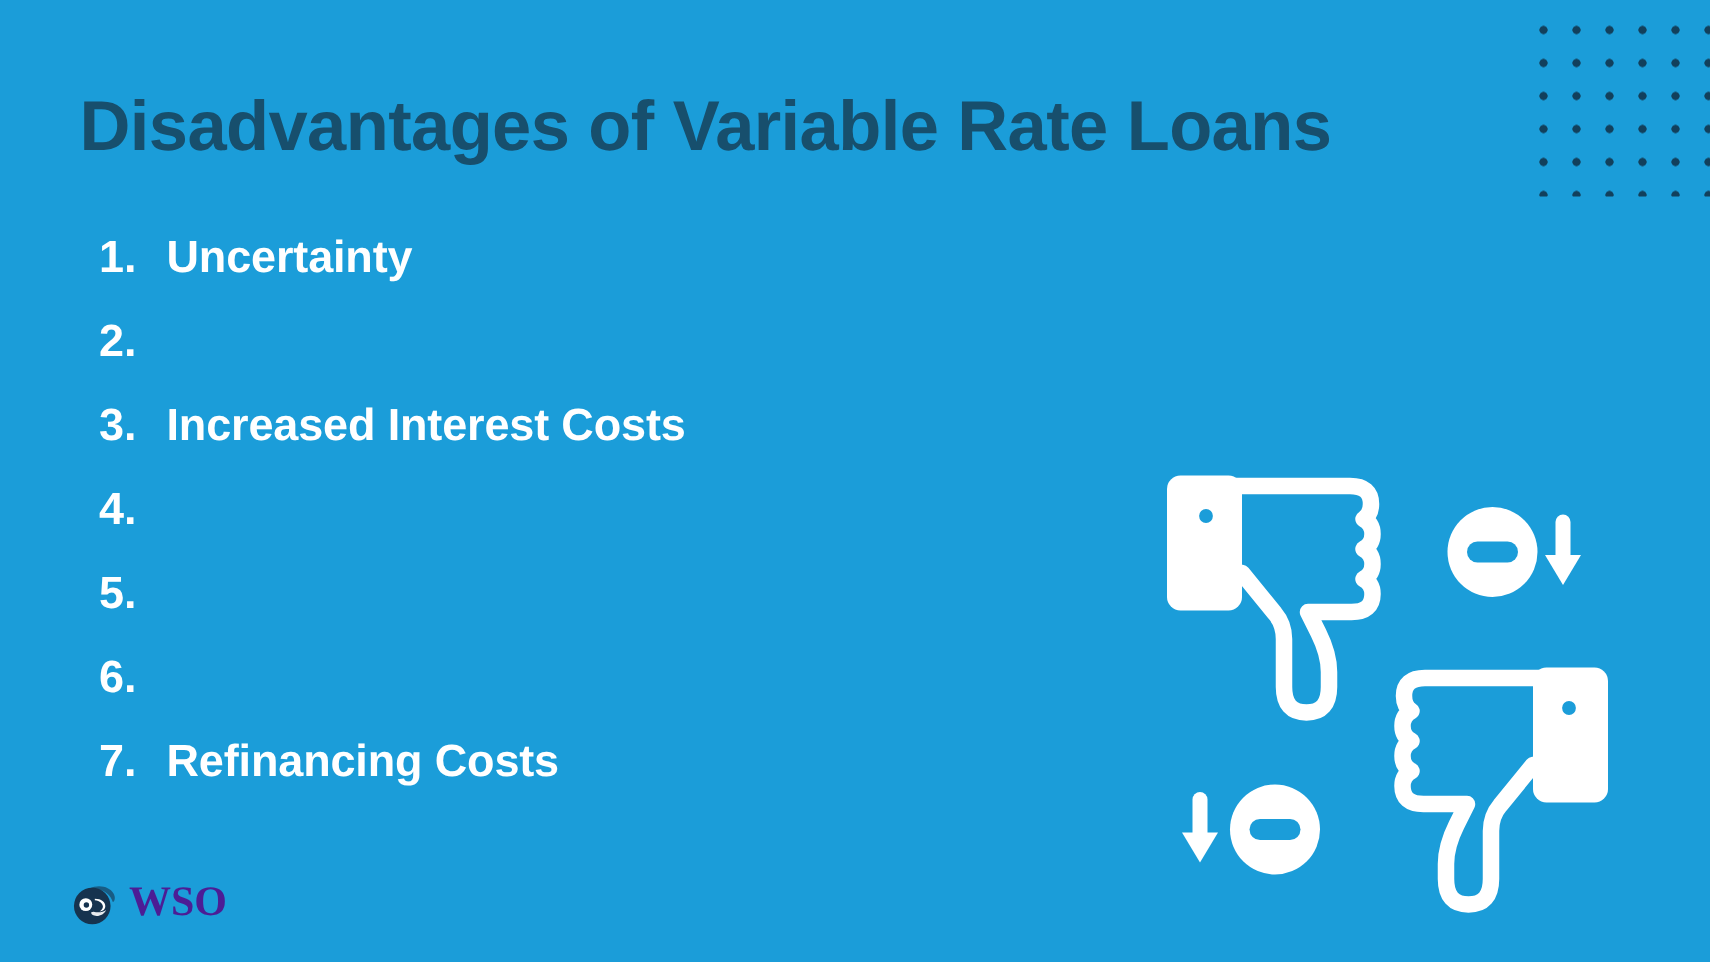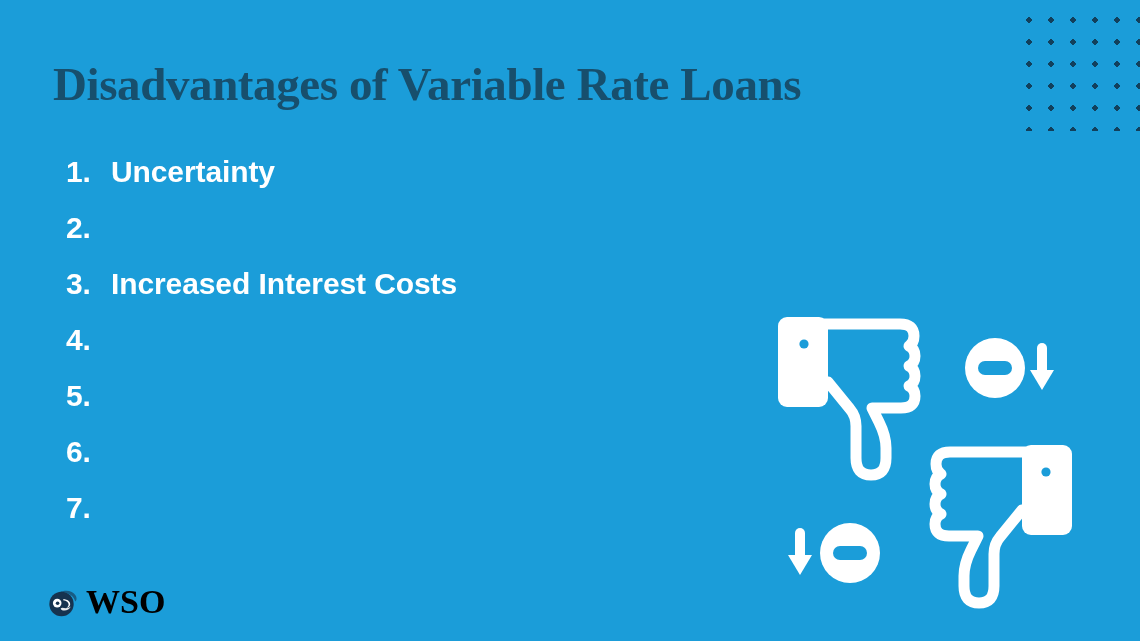--- a/index.html
+++ b/index.html
@@ -38,21 +38,20 @@
   #title {
     position: absolute;
     left: 53px;
     top: 57px;
     font-size: 47px;
     font-weight: bold;
     letter-spacing: -0.4px;
     color: #174f6d;
     line-height: 1.15;
     white-space: nowrap;
-    font-family: Liberation Serif, serif;
   }
 
   
   #points-list {
     position: absolute;
     left: 66px;
     top: 155px;
     width: 620px;
     list-style: none;
     margin: 0;
@@ -86,22 +85,22 @@
     gap: 6px;
   }
   #logo-mark {
     width: 34px;
     height: 34px;
     display: block;
   }
   #logo-text {
     font-family: "Liberation Serif", serif;
     font-weight: bold;
-    font-size: 34px;
-    color: #000000;
+    font-size: 28px;
+    color: #4c1d95;
     letter-spacing: 0px;
     line-height: 1;
   }
 
   
   #illustration {
     position: absolute;
     left: 760px;
     top: 300px;
     width: 330px;
@@ -138,20 +137,21 @@
       <span class="li-num">4.</span>
     </li>
     <li>
       <span class="li-num">5.</span>
     </li>
     <li>
       <span class="li-num">6.</span>
     </li>
     <li>
       <span class="li-num">7.</span>
+      <span class="li-text">Refinancing Costs</span>
     </li>
   </ul>
 
   <div id="logo">
     <span>
       <svg id="logo-mark" viewBox="0 0 34 34" aria-hidden="true">
         <circle cx="15.5" cy="19" r="12.2" fill="#16334f"></circle>
         <path d="M13.5 7.4 C20 4.2 27 6.2 29.6 10.5 C31.2 13.2 30.6 15.8 29.2 16.4 C28.6 14.2 27.2 12 25 10.3 C22.2 8.1 18 7 13.5 7.4 Z" fill="#16334f" opacity="0.62"></path>
         <circle cx="11.2" cy="18.1" r="4.3" fill="#ffffff"></circle>
         <circle cx="11.6" cy="18.3" r="1.8" fill="#16334f"></circle>

